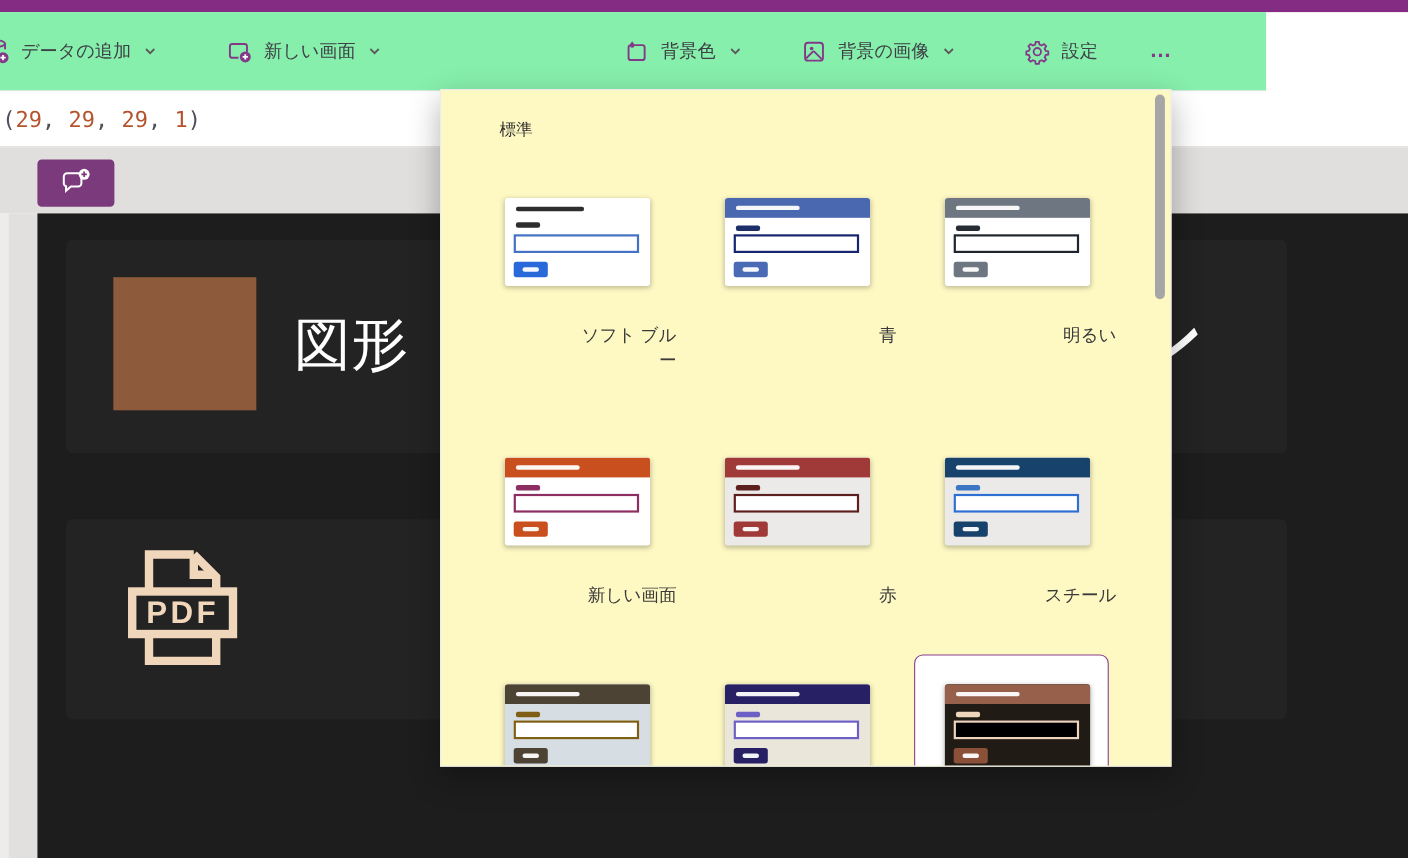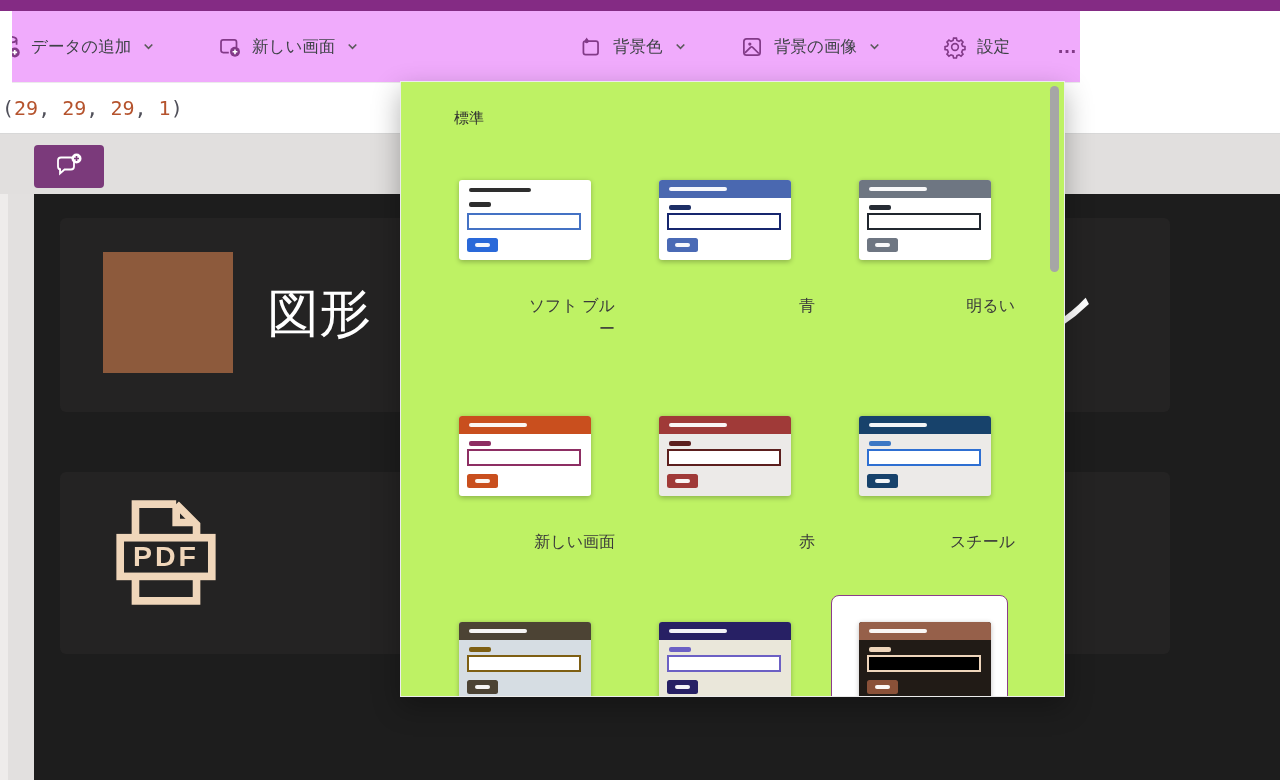--- a/index.html
+++ b/index.html
@@ -4,21 +4,21 @@
 <style>
   html,body{margin:0;padding:0;}
   body{
     width:1280px;height:780px;position:relative;overflow:hidden;
     background:#ffffff;font-family:"Liberation Sans",sans-serif;
     -webkit-font-smoothing:antialiased;
   }
   
   .titlebar{position:absolute;left:0;top:0;width:1280px;height:11px;background:#842b84;}
   
-  .toolbar{position:absolute;left:12px;top:11px;width:1068px;height:71px;background:#f0abfc;
+  .toolbar{position:absolute;left:0;top:11px;width:1151px;height:71px;background:#86efac;
     border-bottom:1px solid #ebebeb;overflow:hidden;}
   .tb-item{position:absolute;top:0;height:71px;display:flex;align-items:center;gap:9px;
     color:#3e4246;font-size:16.5px;cursor:default;white-space:nowrap;}
   .tb-item svg.ico{flex:0 0 auto;}
   .tb-chev{margin-left:2px;}
   .tb-theme{background:#f2f1f0;justify-content:center;}
   
   .formula-bar{position:absolute;left:0;top:83px;width:1280px;height:50px;background:#fff;
     border-bottom:1px solid #d8d8d8;display:flex;align-items:center;
     font-family:"DejaVu Sans Mono",monospace;font-size:20px;}
@@ -36,21 +36,21 @@
   .canvas-card{position:absolute;left:26px;width:1110px;background:#242323;border-radius:6px;}
   .card-1{top:24px;height:194px;}
   .card-2{top:278px;height:182px;}
   .shape-rect{position:absolute;left:69px;top:58px;width:130px;height:121px;background:#8d5a3c;}
   .canvas-label{position:absolute;color:#ffffff;white-space:nowrap;}
   .lbl-shape{left:233px;top:85px;font-size:52px;}
   .lbl-icon{left:233px;top:330px;font-size:50px;}
   .lbl-partial{left:976px;top:58px;font-size:86px;}
   .pdf-svg{position:absolute;left:80px;top:303px;}
   
-  .dropdown{position:absolute;left:400px;top:81px;width:665px;height:616px;background:#bef264;
+  .dropdown{position:absolute;left:400px;top:81px;width:665px;height:616px;background:#fef9c3;
     box-shadow:0 10px 26px rgba(0,0,0,.30);border:1px solid #ececec;box-sizing:border-box;
     z-index:20;overflow:hidden;}
   .section-label{position:absolute;left:53px;top:27px;font-size:15px;color:#303030;}
   .thumb{position:absolute;width:132px;height:80px;border-radius:3px;background:#fff;
     box-shadow:0 1.5px 5px rgba(0,0,0,.25);overflow:hidden;cursor:pointer;}
   .thumb .hdr{position:absolute;left:0;top:0;width:100%;height:18px;}
   .thumb .hdr-dash{position:absolute;left:10px;top:7px;width:58px;height:4px;border-radius:2px;background:rgba(255,255,255,.95);}
   .thumb .title-line{position:absolute;left:10px;top:8px;width:62px;height:4px;border-radius:2px;}
   .thumb .sub-line{position:absolute;left:10px;width:22px;height:4.5px;border-radius:2px;}
   .thumb .inp{position:absolute;left:8px;top:33px;width:110px;height:13px;border-style:solid;border-width:2px;}

